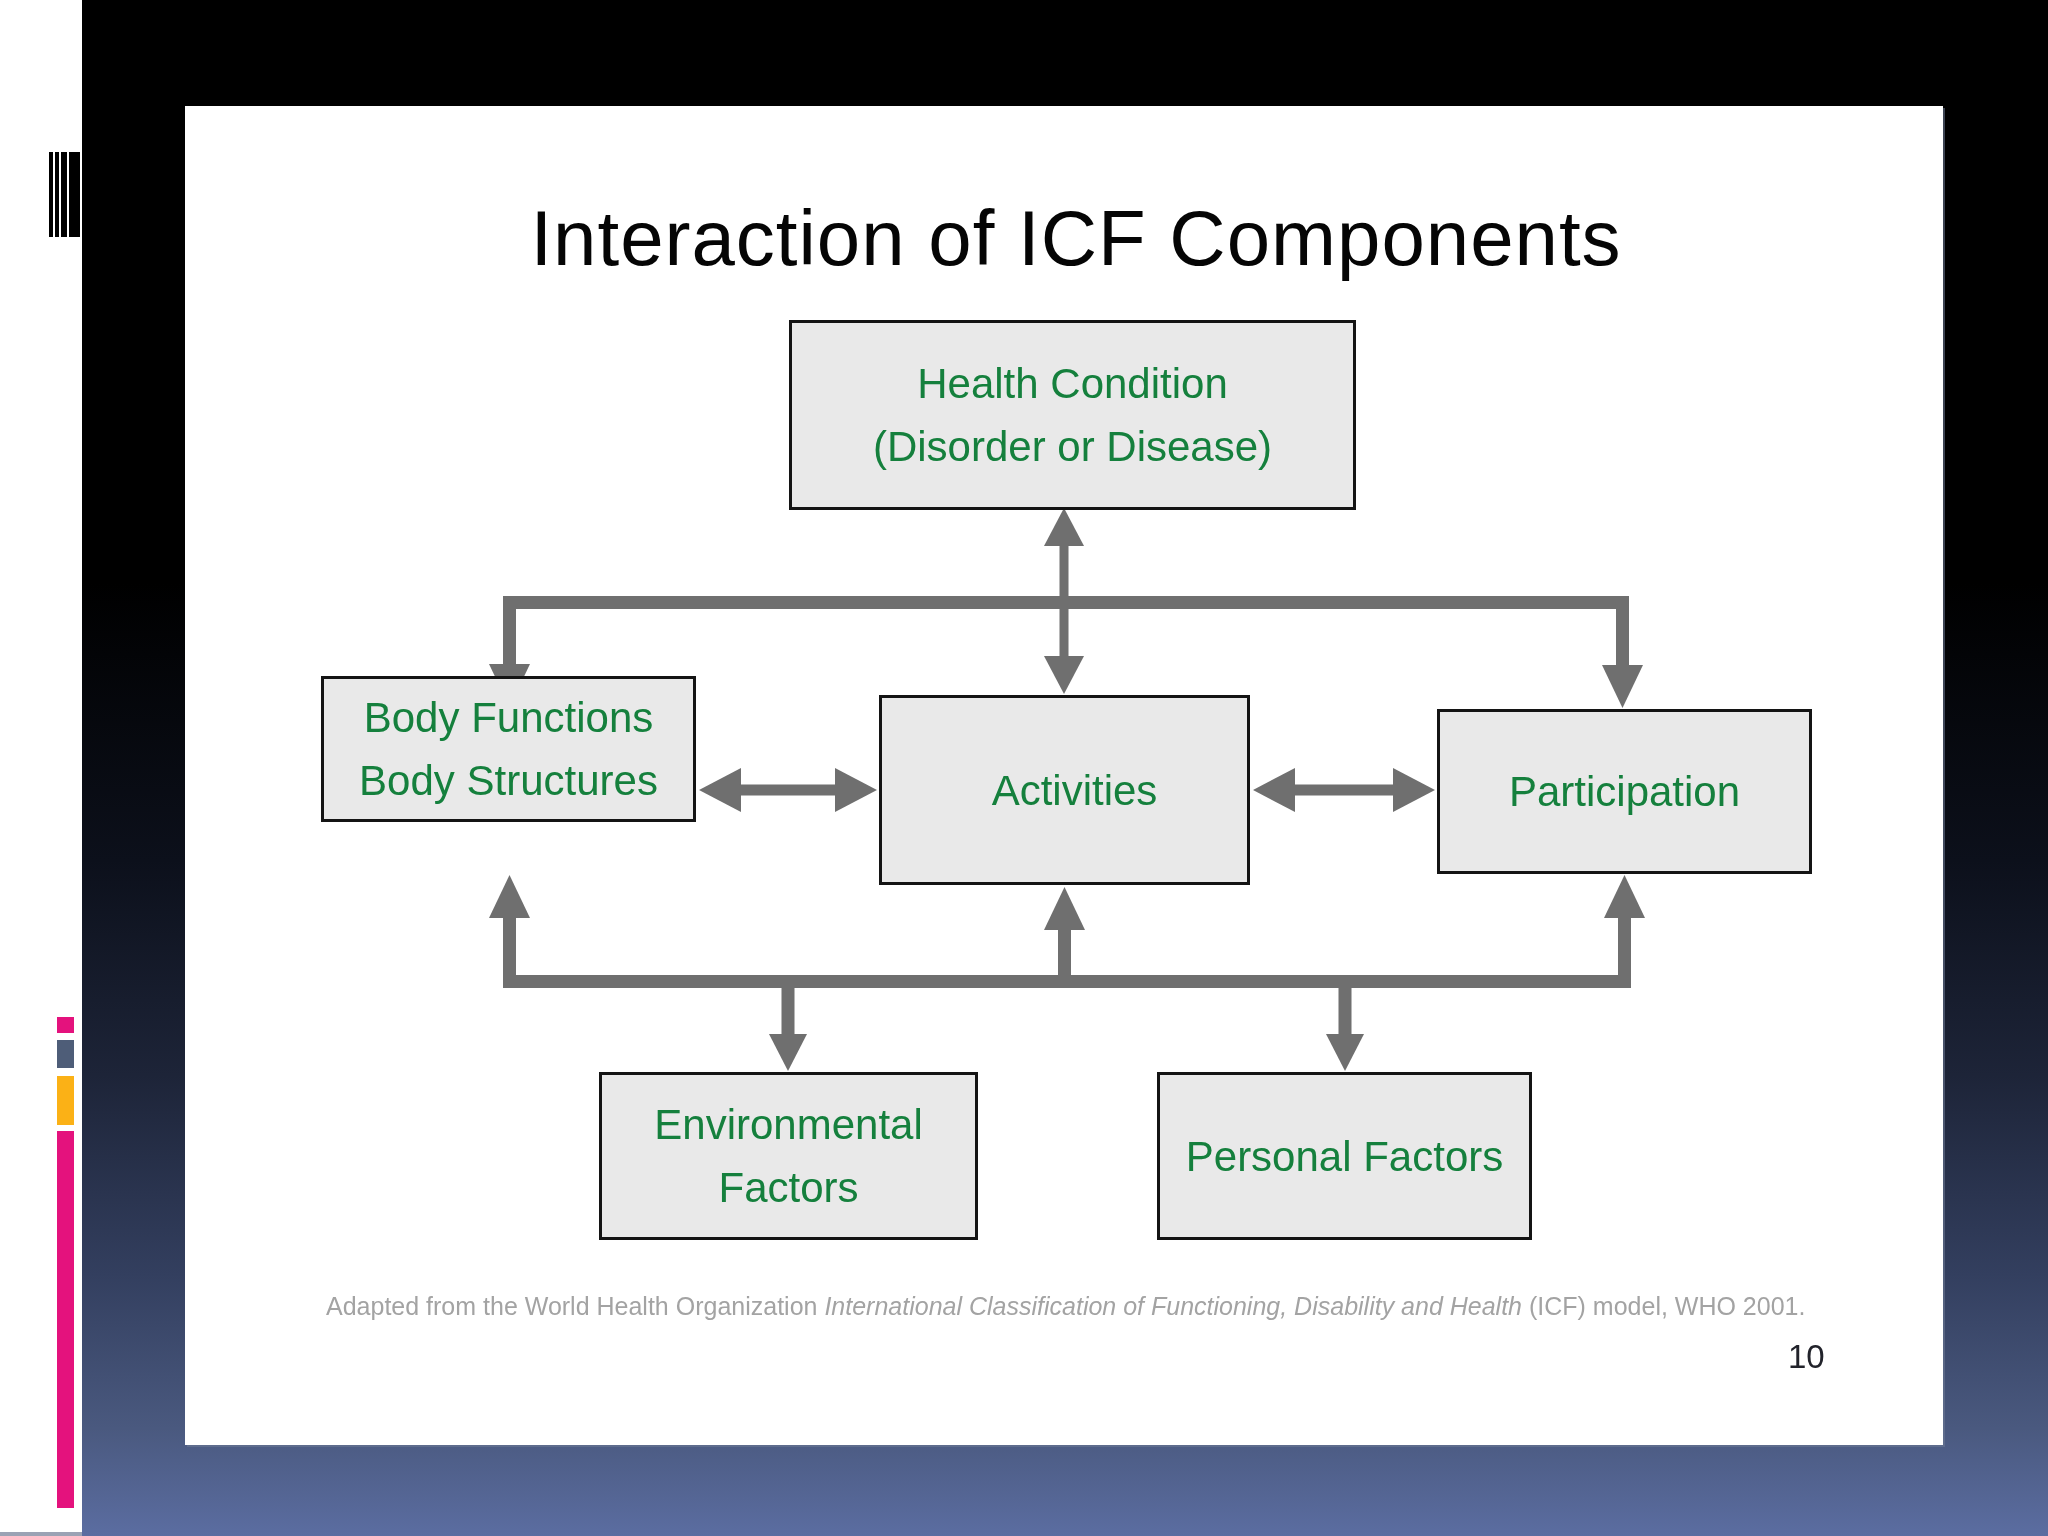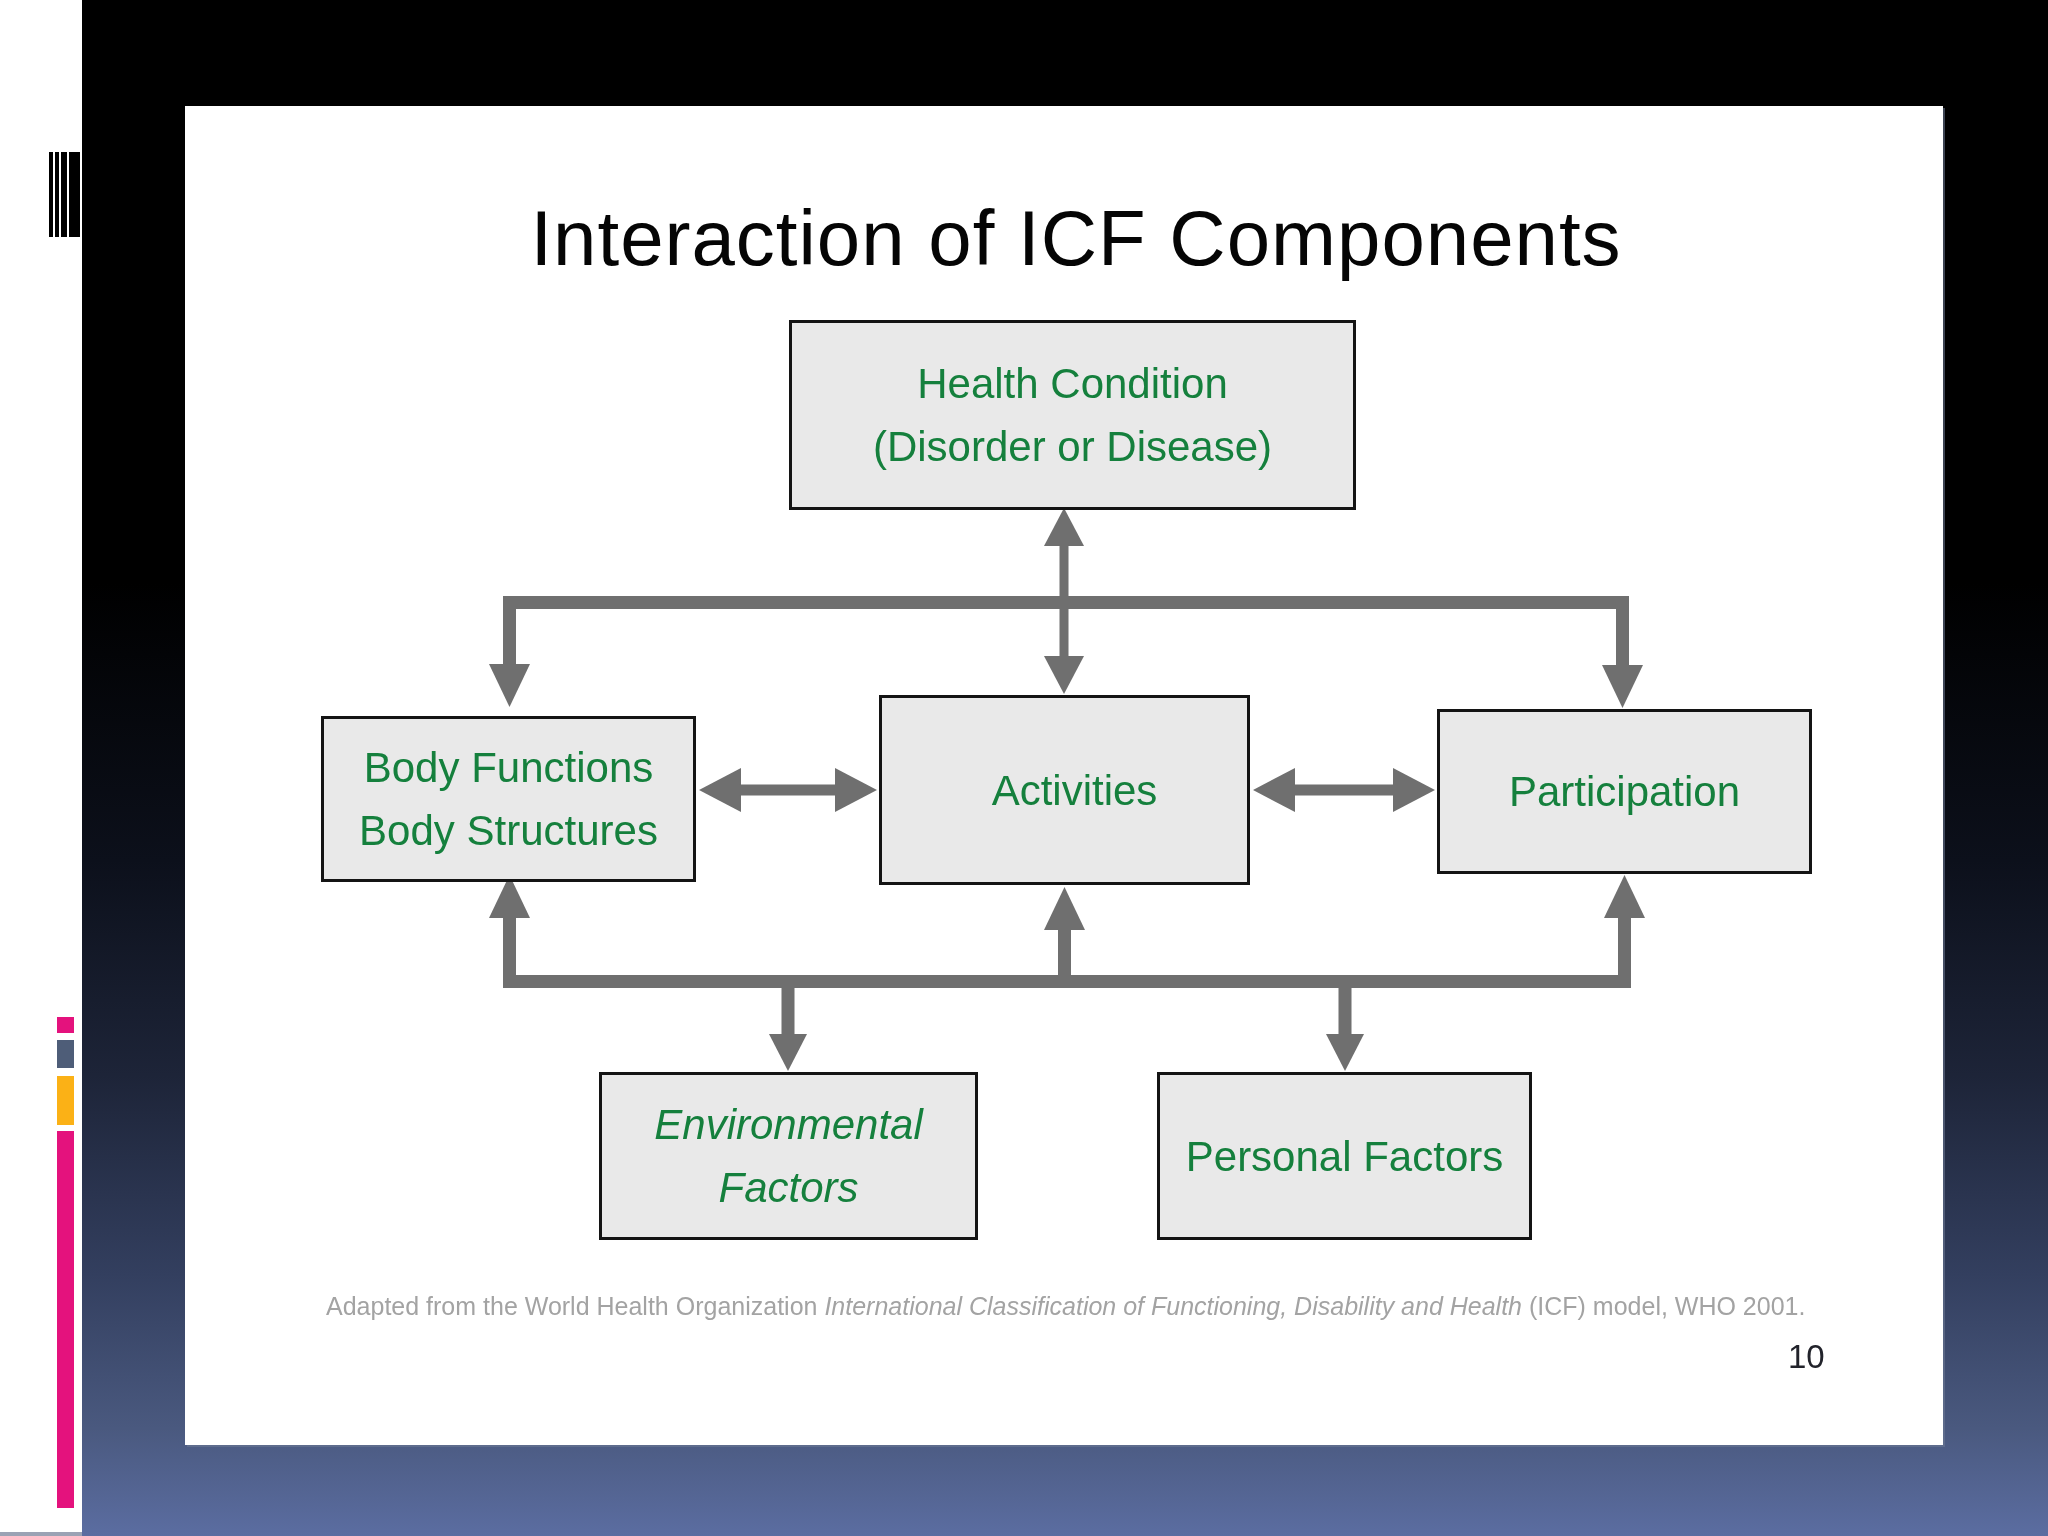--- a/index.html
+++ b/index.html
@@ -45,24 +45,24 @@
   .arr { fill: var(--arrow-gray); }
 
   .node {
     position: absolute; box-sizing: border-box;
     background: var(--box-fill); border: 3px solid var(--box-border);
     display: flex; flex-direction: column; align-items: center; justify-content: center;
     text-align: center; color: #15803d; font-size: 42px; line-height: 1.5;
   }
   .node span { display: block; }
   #node-health        { left: 789px;  top: 320px;  width: 567px; height: 190px; }
-  #node-bodyfunc      { left: 321px;  top: 716px;  width: 375px; height: 166px; }
+  #node-bodyfunc      { left: 321px;  top: 676px;  width: 375px; height: 146px; }
   #node-activities    { left: 879px;  top: 695px;  width: 371px; height: 190px; padding-left: 20px; }
   #node-participation { left: 1437px; top: 709px;  width: 375px; height: 165px; }
-  #node-environmental { left: 599px;  top: 1072px; width: 379px; height: 168px; font-style: italic; }
+  #node-environmental { left: 599px;  top: 1072px; width: 379px; height: 168px; }
   #node-personal      { left: 1157px; top: 1072px; width: 375px; height: 168px; }
 
   .citation {
     position: absolute; left: 326px; top: 1292px; width: 1560px;
     font-size: 25px; color: #a3a3a3; white-space: nowrap;
   }
   .citation .it { font-style: italic; }
   .pagenum {
     position: absolute; left: 1788px; top: 1338px; width: 60px;
     font-size: 33px; color: #22232b; text-align: left;

